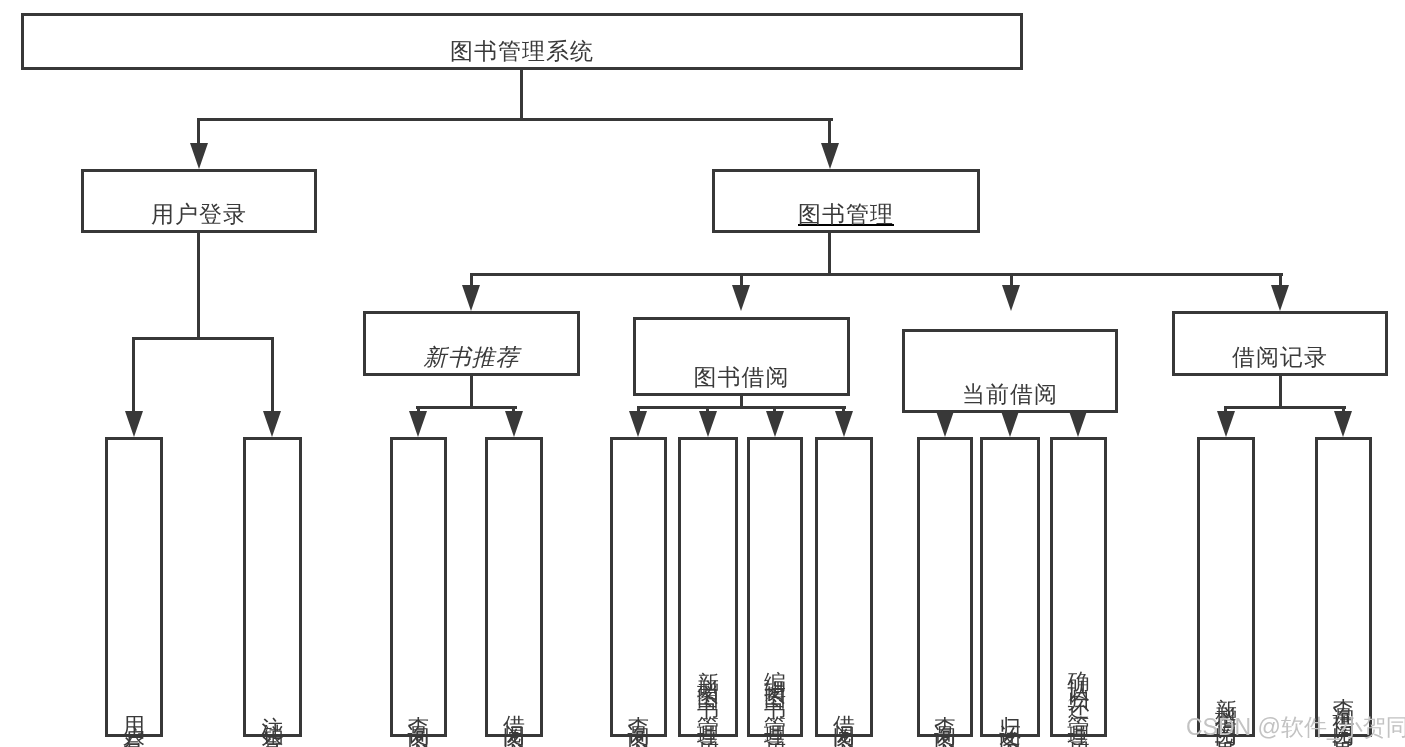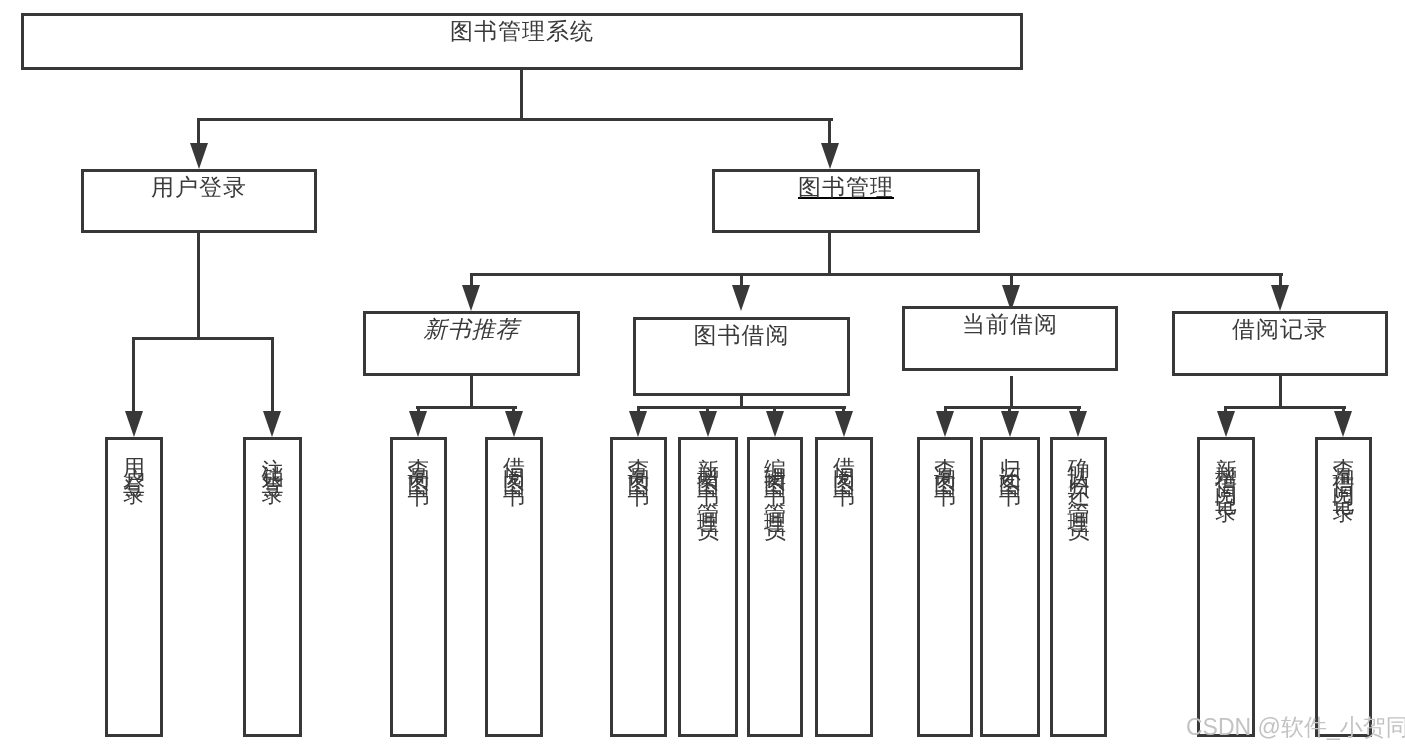--- a/index.html
+++ b/index.html
@@ -14,21 +14,21 @@
     width:1405px;height:747px;
     background:var(--bg);
     font-family:"Liberation Sans","DejaVu Sans",sans-serif;
     overflow:hidden;
   }
   .box{
     position:absolute;
     box-sizing:border-box;
     border:3px solid var(--line);
     background:#fff;
-    display:flex;align-items:flex-start;justify-content:center;
+    display:flex;align-items:flex-end;justify-content:center;
   }
   .box .label{
     color:var(--text);
     font-size:23px;
     letter-spacing:1px;
     white-space:nowrap;
   }
   .box.v .label{
     writing-mode:vertical-rl;
     text-orientation:mixed;
@@ -130,21 +130,21 @@
   <div class="box h" style="left:712px;top:169px;width:268px;height:64px;text-decoration:underline;">
     <span class="label">图书管理</span>
   </div>
 
   <div class="box h" style="left:363px;top:311px;width:217px;height:65px;font-style:italic;">
     <span class="label">新书推荐</span>
   </div>
   <div class="box h" style="left:633px;top:311px;width:217px;height:79px;margin-top:6px;">
     <span class="label">图书借阅</span>
   </div>
-  <div class="box h" style="left:902px;top:306px;width:216px;height:65px;">
+  <div class="box h" style="left:902px;top:329px;width:216px;height:84px;">
     <span class="label">当前借阅</span>
   </div>
   <div class="box h" style="left:1172px;top:311px;width:216px;height:65px;">
     <span class="label">借阅记录</span>
   </div>
 
   <div class="box v" style="left:105px;top:437px;width:58px;height:300px;">
     <span class="label">用户登录</span>
   </div>
   <div class="box v" style="left:243px;top:437px;width:59px;height:300px;">

